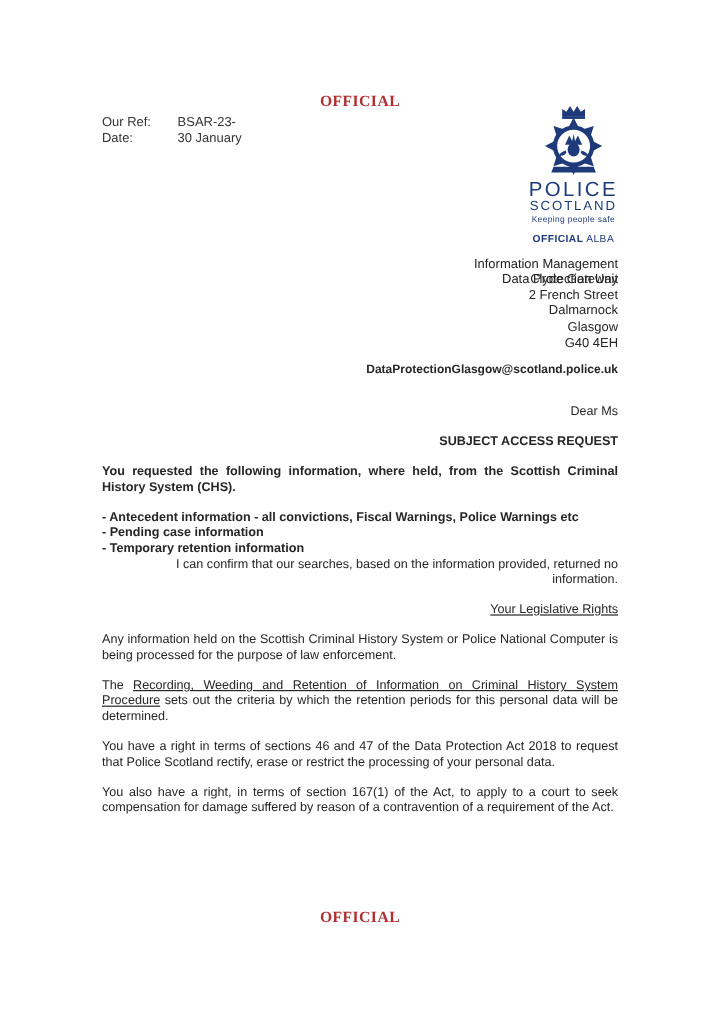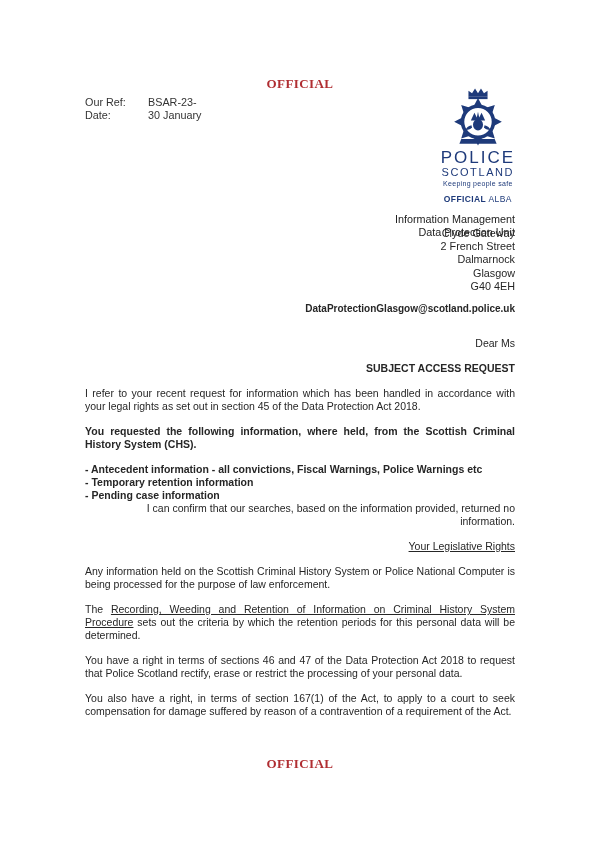--- a/index.html
+++ b/index.html
@@ -101,26 +101,25 @@
     <div>Dalmarnock</div>
     <div>Glasgow</div>
     <div>G40 4EH</div>
   </div>
 
   <div class="email-line">DataProtectionGlasgow@scotland.police.uk</div>
 
   <div class="body-block">
     <p class="left">Dear Ms</p>
     <p class="left bold">SUBJECT ACCESS REQUEST</p>
-    <p>I refer to your recent request for information which has been handled in accordance with your legal rights as set out in section 45 of the Data Protection Act 2018.</p>
     <p class="bold">You requested the following information, where held, from the Scottish Criminal History System (CHS).</p>
     <div class="items">
       <div>- Antecedent information - all convictions, Fiscal Warnings, Police Warnings etc</div>
+      <div>- Pending case information</div>
       <div>- Temporary retention information</div>
-      <div>- Pending case information</div>
     </div>
     <p class="left">I can confirm that our searches, based on the information provided, returned no information.</p>
     <p class="left u">Your Legislative Rights</p>
     <p>Any information held on the Scottish Criminal History System or Police National Computer is being processed for the purpose of law enforcement.</p>
     <p><span>The </span><span class="u">Recording, Weeding and Retention of Information on Criminal History System Procedure</span><span> sets out the criteria by which the retention periods for this personal data will be determined.</span></p>
     <p>You have a right in terms of sections 46 and 47 of the Data Protection Act 2018 to request that Police Scotland rectify, erase or restrict the processing of your personal data.</p>
     <p>You also have a right, in terms of section 167(1) of the Act, to apply to a court to seek compensation for damage suffered by reason of a contravention of a requirement of the Act.</p>
   </div>
 
   <div class="classification bottom">OFFICIAL</div>

